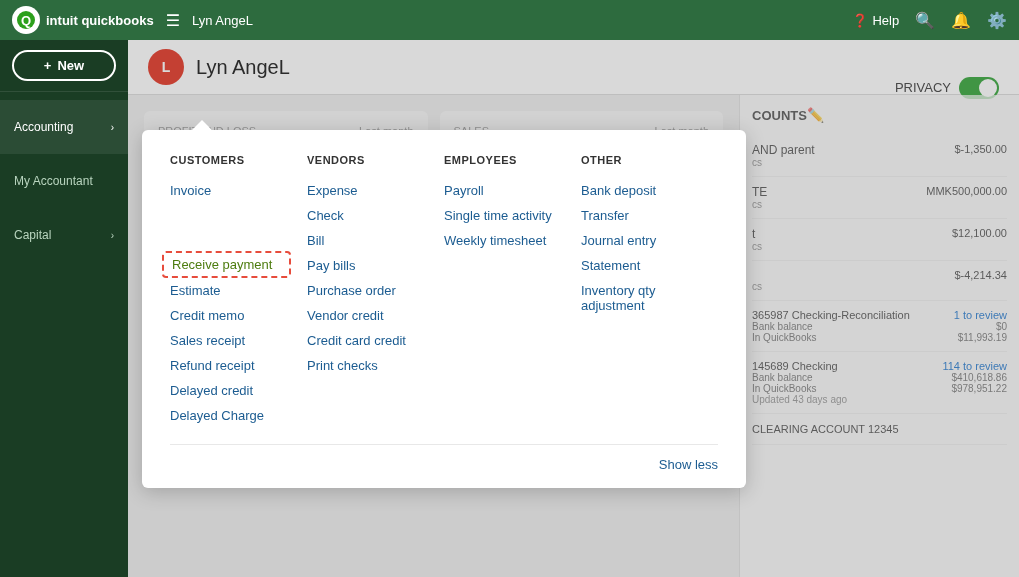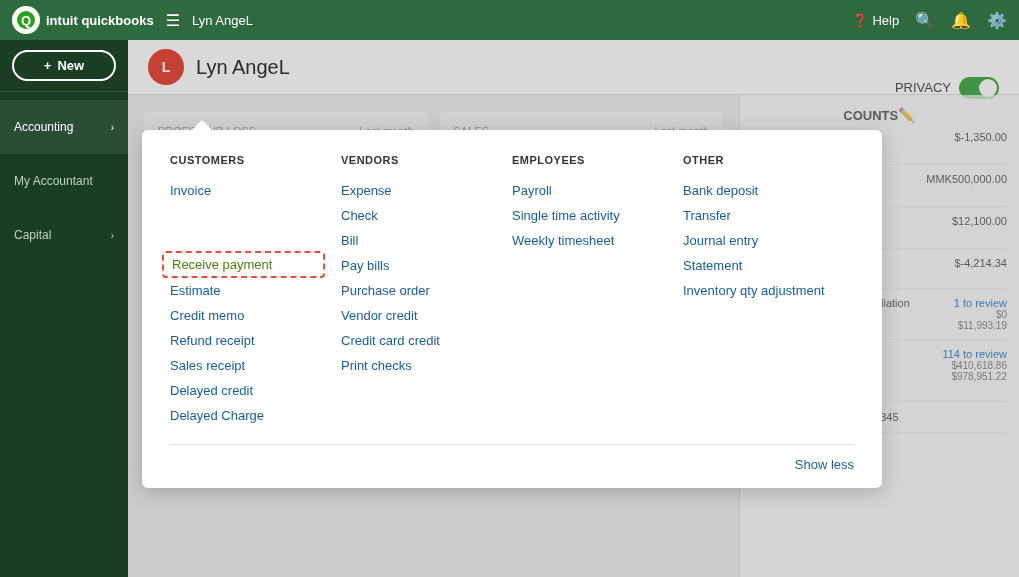--- a/index.html
+++ b/index.html
@@ -214,24 +214,24 @@
       background: #fff;
       border-left: 1px solid #e0e0e0;
       padding: 12px;
       overflow: hidden;
       opacity: 0.7;
     }
     .right-panel-title {
       font-size: 13px;
       font-weight: 600;
       color: #333;
-      margin-bottom: 0;
-      display: flex;
-      align-items: center;
-      justify-content: center;
+      margin-bottom: 12px;
+      display: flex;
+      align-items: center;
+      justify-content: flex-start;
     }
     .account-item {
       padding: 8px 0;
       border-bottom: 1px solid #f0f0f0;
       font-size: 12px;
     }
     .account-name {
       color: #333;
       font-weight: 500;
     }
@@ -262,21 +262,21 @@
 
     
     .dropdown-menu {
       position: absolute;
       left: 14px;
       top: 90px;
       background: #fff;
       border-radius: 6px;
       box-shadow: 0 4px 20px rgba(0,0,0,0.2);
       z-index: 30;
-      width: 740px;
+      width: 604px;
       padding: 24px 28px 16px;
     }
 
     
     .dropdown-arrow {
       position: absolute;
       top: -10px;
       left: 50px;
       width: 0;
       height: 0;
@@ -517,22 +517,22 @@
     <div class="dropdown-arrow"></div>
 
     <div class="dropdown-columns">
 
       <div class="dropdown-col">
         <div class="dropdown-col-header">CUSTOMERS</div>
         <a class="dropdown-item">Invoice</a>
         <a class="dropdown-item highlighted">Receive payment</a>
         <a class="dropdown-item">Estimate</a>
         <a class="dropdown-item">Credit memo</a>
+        <a class="dropdown-item">Sales receipt</a>
         <a class="dropdown-item">Refund receipt</a>
-        <a class="dropdown-item">Sales receipt</a>
         <a class="dropdown-item">Delayed credit</a>
         <a class="dropdown-item">Delayed Charge</a>
       </div>
 
       <div class="dropdown-col">
         <div class="dropdown-col-header">VENDORS</div>
         <a class="dropdown-item">Expense</a>
         <a class="dropdown-item">Check</a>
         <a class="dropdown-item">Bill</a>
         <a class="dropdown-item">Pay bills</a>

